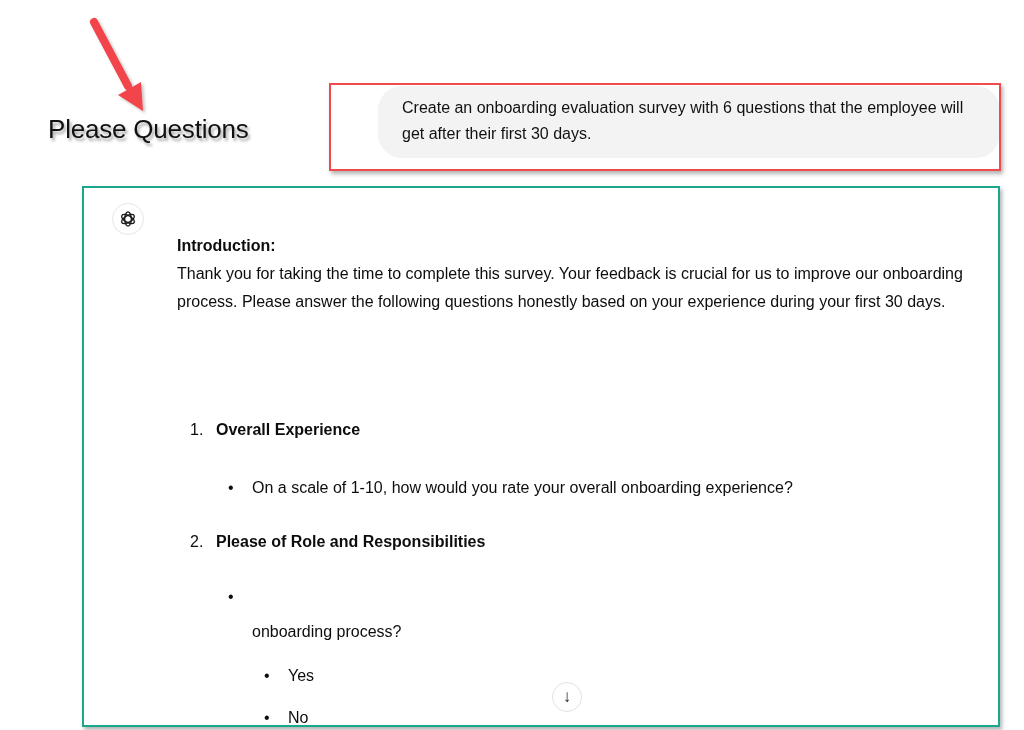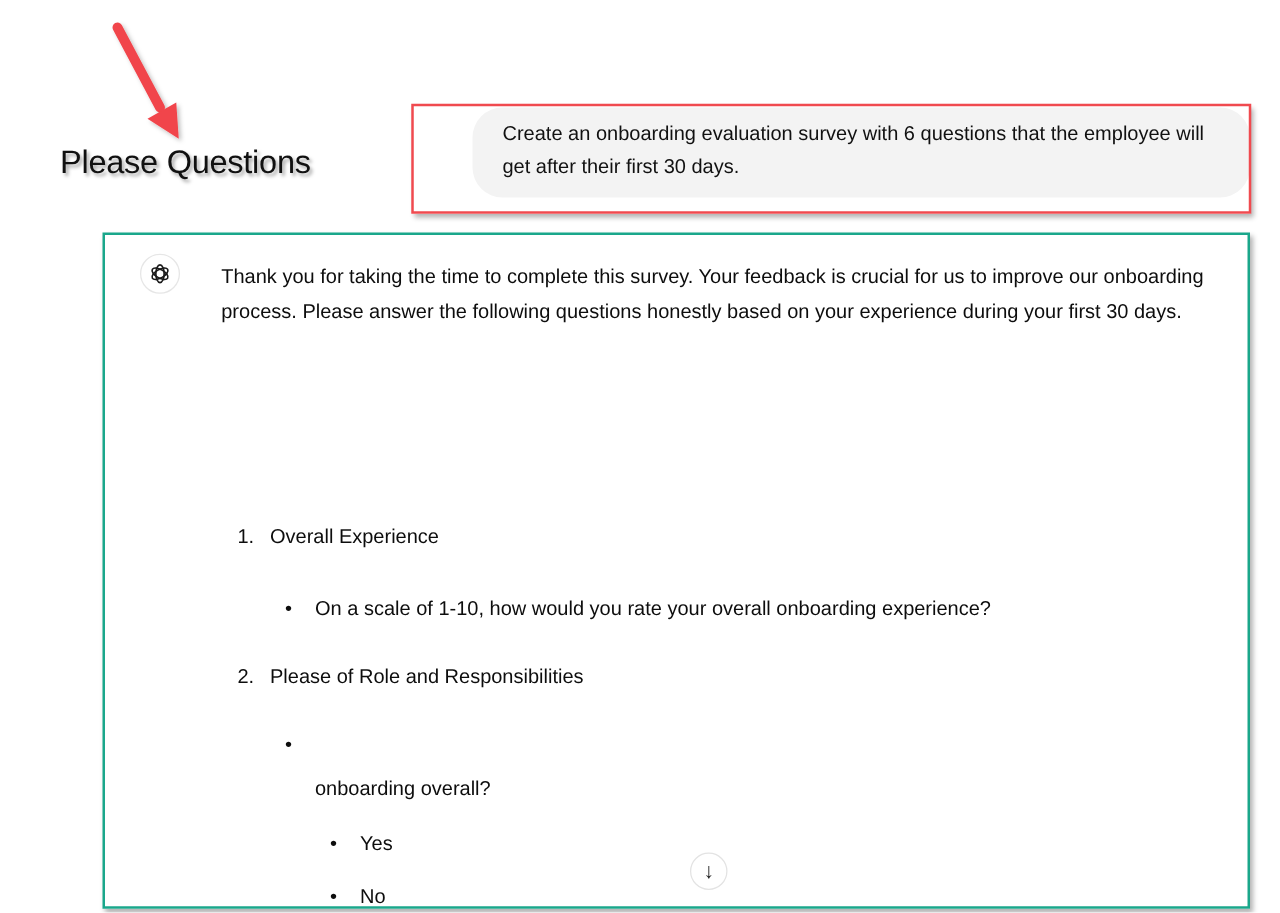--- a/index.html
+++ b/index.html
@@ -40,21 +40,21 @@
   .content {
     position: absolute; left: 177px; top: 208px; width: 830px;
     font-family: "Liberation Sans", sans-serif; font-size: 16px; color: #0d0d0d;
   }
   .title { font-weight: bold; font-size: 16px; line-height: 28px; }
   .intro-head { font-weight: bold; margin-top: 24px; line-height: 28px; }
   .intro-text { line-height: 28px; width: 820px; }
 
   .q { position: absolute; font-size: 16px; line-height: 28px; }
   .q .num { display: inline-block; width: 26px; }
-  .q .qtitle { font-weight: normal; text-align: right; }
+  .q .qtitle { font-weight: bold; text-align: right; }
   .bullet { position: absolute; font-size: 16px; line-height: 30px; }
   .bullet .dot { position: absolute; left: -24px; top: 0; }
 
   .scroll-btn {
     position: absolute; left: 552px; top: 682px; width: 30px; height: 30px;
     border-radius: 50%; border: 1px solid #e3e3e3; background: #fff;
     display: flex; align-items: center; justify-content: center;
     font-size: 17px; color: #222;
   }
 </style>
@@ -83,39 +83,40 @@
 
 <div class="avatar">
   <svg width="20" height="20" viewBox="0 0 24 24" fill="none" stroke="#1a1a1a" stroke-width="1.6">
     <ellipse cx="12" cy="12" rx="4" ry="8.5" transform="rotate(0 12 12)"></ellipse>
     <ellipse cx="12" cy="12" rx="4" ry="8.5" transform="rotate(60 12 12)"></ellipse>
     <ellipse cx="12" cy="12" rx="4" ry="8.5" transform="rotate(120 12 12)"></ellipse>
   </svg>
 </div>
 
 <div class="content">
+  <div class="intro-head">Introduction:</div>
   <div class="intro-text">Thank you for taking the time to complete this survey. Your feedback is crucial for us to improve our onboarding process. Please answer the following questions honestly based on your experience during your first 30 days.</div>
 </div>
 
 <div class="q" style="left:190px; top:416px;">
   <span class="num">1.</span><span class="qtitle">Overall Experience</span>
 </div>
 <div class="bullet" style="left:252px; top:473px;">
   <span class="dot">•</span>
   <span>On a scale of 1-10, how would you rate your overall onboarding experience?</span>
 </div>
 
 <div class="q" style="left:190px; top:528px;">
   <span class="num">2.</span><span class="qtitle">Please of Role and Responsibilities</span>
 </div>
 <div class="bullet" style="left:252px; top:582px;">
   <span class="dot">•</span>
 </div>
 <div class="bullet" style="left:252px; top:617px;">
-  <span>onboarding overall?</span>
+  <span>onboarding process?</span>
 </div>
 <div class="bullet" style="left:288px; top:661px;">
   <span class="dot">•</span>
   <span>Yes</span>
 </div>
 <div class="bullet" style="left:288px; top:703px;">
   <span class="dot">•</span>
   <span>No</span>
 </div>
 

